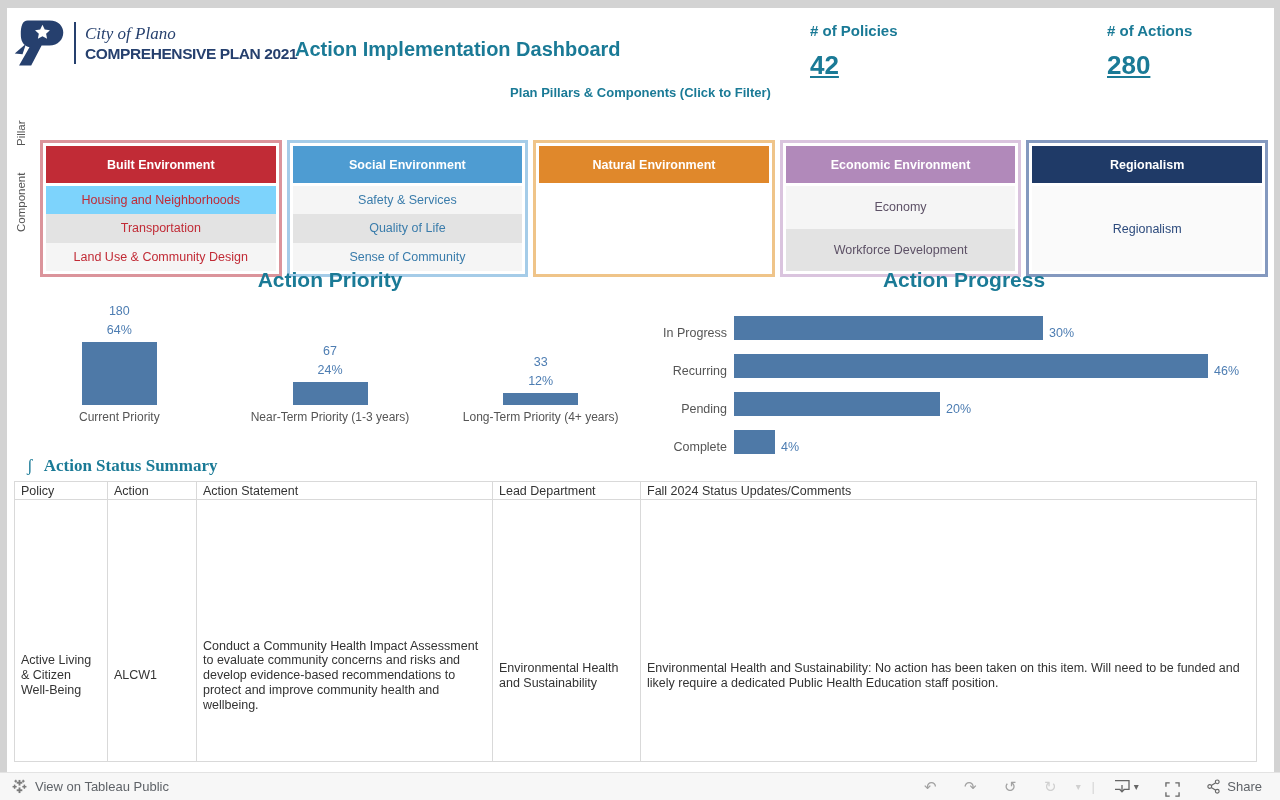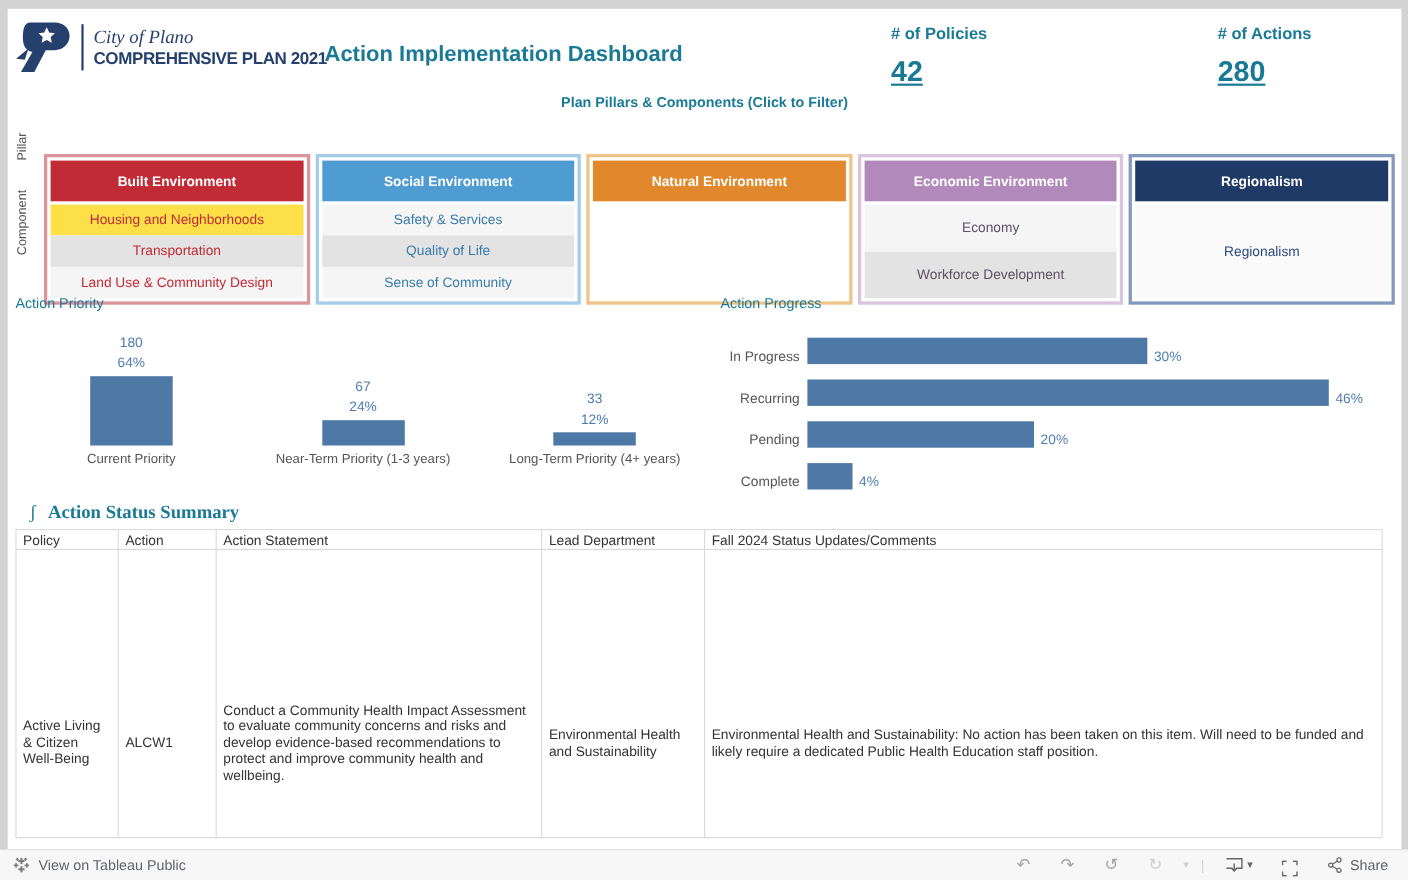--- a/index.html
+++ b/index.html
@@ -29,21 +29,21 @@
   .axis-component { top:152px; height:84px; }
   .pillars { position:absolute; left:33px; top:100px; width:1228px; height:137px; display:flex; gap:5px;margin-top:32px; }
   .pillar-card { flex:1; border:3px solid #999; background:#fff; display:flex; flex-direction:column; }
   .pillar-header { margin:3px; height:37px; flex:none; color:#fff; font-weight:700; font-size:12.5px;
                    display:flex; align-items:center; justify-content:center; cursor:pointer; }
   .pillar-comps { flex:1; display:flex; flex-direction:column; margin:0 3px 3px 3px; }
   .comp-row { flex:1; display:flex; align-items:center; justify-content:center;
               font-size:12.5px; cursor:pointer; text-align:center; padding:0 4px; }
 
   
-  .chart-title { font-size:13px; font-weight:400; color:#1a7a96; margin-top:8px; }
+  .chart-title { text-align:center; font-size:21px; font-weight:700; color:#1a7a96; margin-top:8px; }
   .priority { position:absolute; left:7px; top:252px; width:632px; height:169px; }
   .ap-row { position:absolute; left:0; right:0; top:30px; bottom:0; display:flex; }
   .ap-group { flex:1; display:flex; flex-direction:column; align-items:center; justify-content:flex-end; }
   .ap-val { font-size:12.5px; color:#4d7db2; line-height:19px; }
   .ap-bar { width:75px; margin-top:2px; }
   .ap-cat { font-size:12px; color:#555; height:24px; display:flex; align-items:center; }
 
   .progress { position:absolute; left:648px; top:252px; width:618px; height:190px; }
   .pg-rows { margin-top:10px; }
   .pg-row { display:flex; align-items:flex-end; height:38px; }
@@ -103,21 +103,21 @@
     <div class="kpi-value">280</div>
   </div>
 
   <div class="filter-title">Plan Pillars &amp; Components (Click to Filter)</div>
   <div class="axis-label axis-pillar">Pillar</div>
   <div class="axis-label axis-component">Component</div>
   <div class="pillars">
       <div class="pillar-card" style="border-color: rgb(219, 148, 155);">
         <div class="pillar-header" style="background: rgb(193, 43, 54);">Built Environment</div>
         <div class="pillar-comps">
-          <div class="comp-row" style="background: #fde047; color: rgb(193, 43, 54);">Housing and Neighborhoods</div>
+          <div class="comp-row" style="background: #7dd3fc; color: rgb(193, 43, 54);">Housing and Neighborhoods</div>
           <div class="comp-row" style="background: rgb(227, 227, 227); color: rgb(193, 43, 54);">Transportation</div>
           <div class="comp-row" style="background: rgb(245, 245, 245); color: rgb(193, 43, 54);">Land Use &amp; Community Design</div>
         </div>
       </div>
       <div class="pillar-card" style="border-color: rgb(165, 204, 232);">
         <div class="pillar-header" style="background: rgb(78, 156, 210);">Social Environment</div>
         <div class="pillar-comps">
           <div class="comp-row" style="background: rgb(245, 245, 245); color: rgb(58, 124, 171);">Safety &amp; Services</div>
           <div class="comp-row" style="background: rgb(227, 227, 227); color: rgb(58, 124, 171);">Quality of Life</div>
           <div class="comp-row" style="background: rgb(245, 245, 245); color: rgb(58, 124, 171);">Sense of Community</div>

